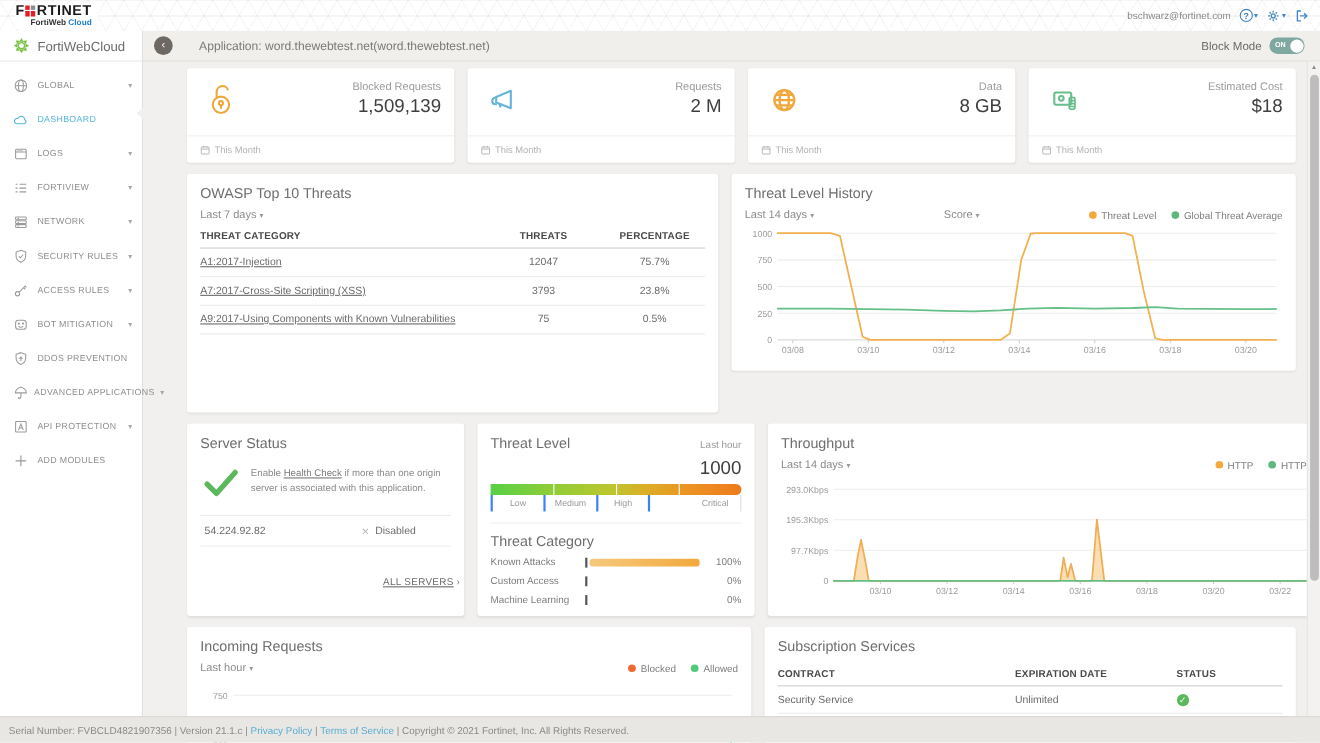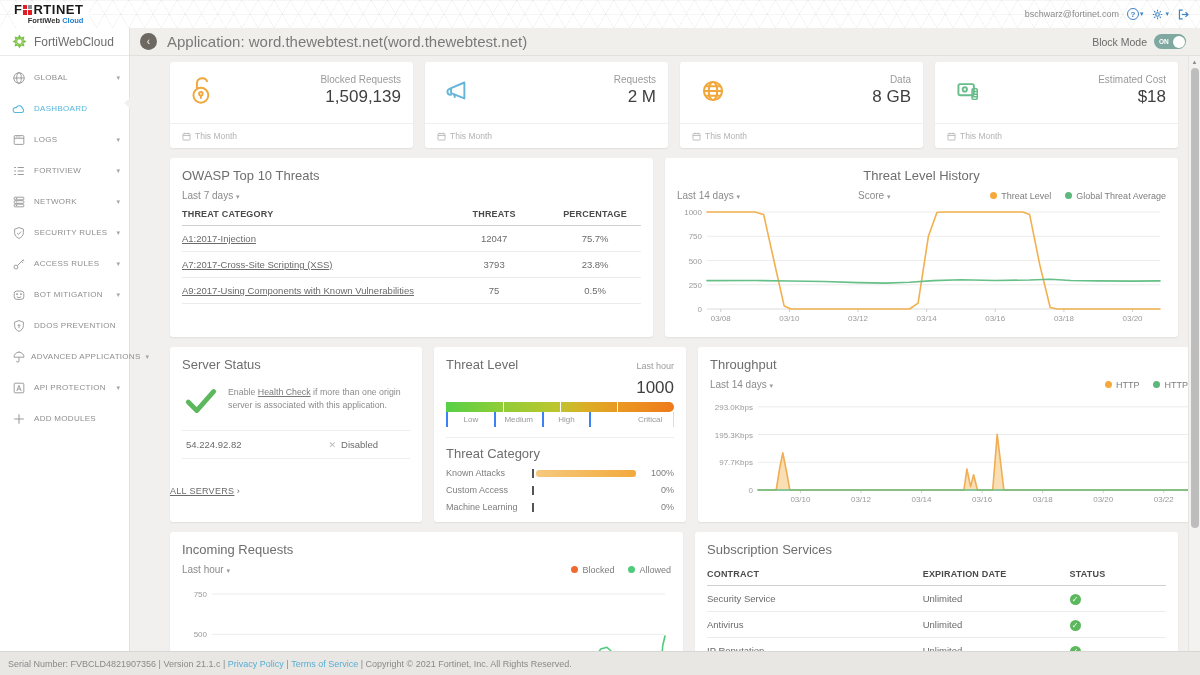--- a/index.html
+++ b/index.html
@@ -39,21 +39,21 @@
   .nav-item.active .lbl { color:#54b7dc; }
   .nav-item svg { flex:0 0 14px; }
   .nav-item.tight { gap:5px; padding-right:4px; }
   .active-notch { position:absolute; right:-1px; top:70px; width:0; height:0;
     border-top:5px solid transparent; border-bottom:5px solid transparent; border-right:6px solid #f1f0ee; }
 
   
   .main { position:absolute; left:130px; top:28px; right:0; bottom:0; overflow:hidden; }
   .app-header { height:28px; background:#f0efec; border-bottom:1px solid #e2e0dd; display:flex; align-items:center; padding:0 14px 0 10px; }
   .back-btn { width:17px; height:17px; border-radius:50%; background:#6d6862; color:#fff; font-size:10px; display:flex; align-items:center; justify-content:center; cursor:pointer; }
-  .app-title { font-size:15px; color:#7a7a7a; margin-left:10px; }
+  .app-title { font-size:11px; color:#7a7a7a; margin-left:24px; }
   .block-mode { margin-left:auto; display:flex; align-items:center; gap:7px; }
   .block-mode-label { font-size:10.5px; color:#6b6b6b; }
   .toggle { width:32px; height:15px; border-radius:8px; background:#7fa8a1; position:relative; cursor:pointer; }
   .toggle .on-txt { position:absolute; left:5px; top:4px; font-size:6.5px; color:#fff; font-weight:bold; }
   .toggle .knob { position:absolute; right:1.5px; top:1.5px; width:12px; height:12px; background:#fff; border-radius:50%; }
 
   .content { padding:6px 22px 0 10px; }
   .row { display:flex; gap:12px; margin-bottom:10px;margin-left:30px; }
 
   .panel, .card { background:#fff; border-radius:3px; box-shadow:0 1px 2px rgba(0,0,0,.07); }
@@ -83,21 +83,21 @@
   .owasp-table col.c1{width:56%} .owasp-table col.c2{width:24%} .owasp-table col.c3{width:20%}
   a.tbl-link { color:#6b6b6b; text-decoration:underline; cursor:pointer; }
 
   
   .srv-note { display:flex; gap:10px; margin-top:14px; padding:0 2px; }
   .srv-note .txt { font-size:8.8px; line-height:1.5; color:#8b8b8b; }
   .srv-note .txt a { color:#7a7a7a; text-decoration:underline; cursor:pointer; }
   .srv-row { margin-top:14px; border-top:1px solid #eee; border-bottom:1px solid #eee; padding:8px 4px; display:flex; align-items:center; font-size:9.5px; color:#6b6b6b; }
   .srv-state { margin-left:auto; display:flex; gap:5px; align-items:center; margin-right:28px; }
   .srv-x { color:#bbb; font-size:9px; cursor:pointer; }
-  .all-servers { position:absolute; bottom:26px; left:0; right:16px; text-align:left; font-size:9px; color:#6b6b6b; }
+  .all-servers { position:absolute; bottom:26px; left:0; right:4px; text-align:right; font-size:9px; color:#6b6b6b; }
   .all-servers a { color:#6b6b6b; text-decoration:underline; cursor:pointer; letter-spacing:.3px; }
 
   
   .tl-head { display:flex; align-items:baseline; }
   .tl-period { margin-left:auto; font-size:9px; color:#9b9b9b; }
   .tl-score { text-align:right; font-size:17px; color:#3f3f3f; margin-top:6px; }
   .gauge-bar { height:10px; margin-top:4px; border-radius:0 5px 5px 0; position:relative;
     background:linear-gradient(90deg,#57d046 0%, #8ecd38 24%, #bcc62e 48%, #dcad27 62%, #eb9522 78%, #ee7a1c 100%); }
   .gauge-bar i { position:absolute; top:0; bottom:0; width:1px; background:#fff; }
   .gauge-labels { display:flex; height:15px; }
@@ -469,21 +469,21 @@
                     <path d="M1.5 5.5 h11 M4.5 1 v2.5 M9.5 1 v2.5"></path>
                   </g>
                 </svg>
               </span>
             <span>This Month</span>
           </div>
         </div>
       </div>
 
       <div class="row">
-        <div class="panel" style="flex:1;height:179px;">
+        <div class="panel" style="flex:1;height:217px;">
           <div class="panel-title">OWASP Top 10 Threats</div>
           <div class="filter-row">
             <span class="filter"><span>Last 7 days</span> <span class="caret">▾</span></span>
           </div>
           <table class="owasp-table">
             <colgroup>
                 <col class="c1">
                 <col class="c2">
                 <col class="c3">
               </colgroup>
@@ -507,21 +507,21 @@
               </tr>
               <tr>
                 <td><a class="tbl-link">A9:2017-Using Components with Known Vulnerabilities</a></td>
                 <td>75</td>
                 <td>0.5%</td>
               </tr>
             </tbody>
           </table>
         </div>
 
-        <div class="panel" style="flex:1;height:179px;text-align:center;">
+        <div class="panel" style="flex:1;height:179px;">
           <div class="panel-title">Threat Level History</div>
           <div class="filter-row">
             <span class="filter"><span>Last 14 days</span> <span class="caret">▾</span></span>
             <span class="filter" style="margin-left:118px;"><span>Score</span> <span class="caret">▾</span></span>
             <div class="legend">
               <span class="legend-item">
                   <span class="dot" style="background: rgb(245, 169, 61);"></span>
                   <span>Threat Level</span>
                 </span>
               <span class="legend-item">

